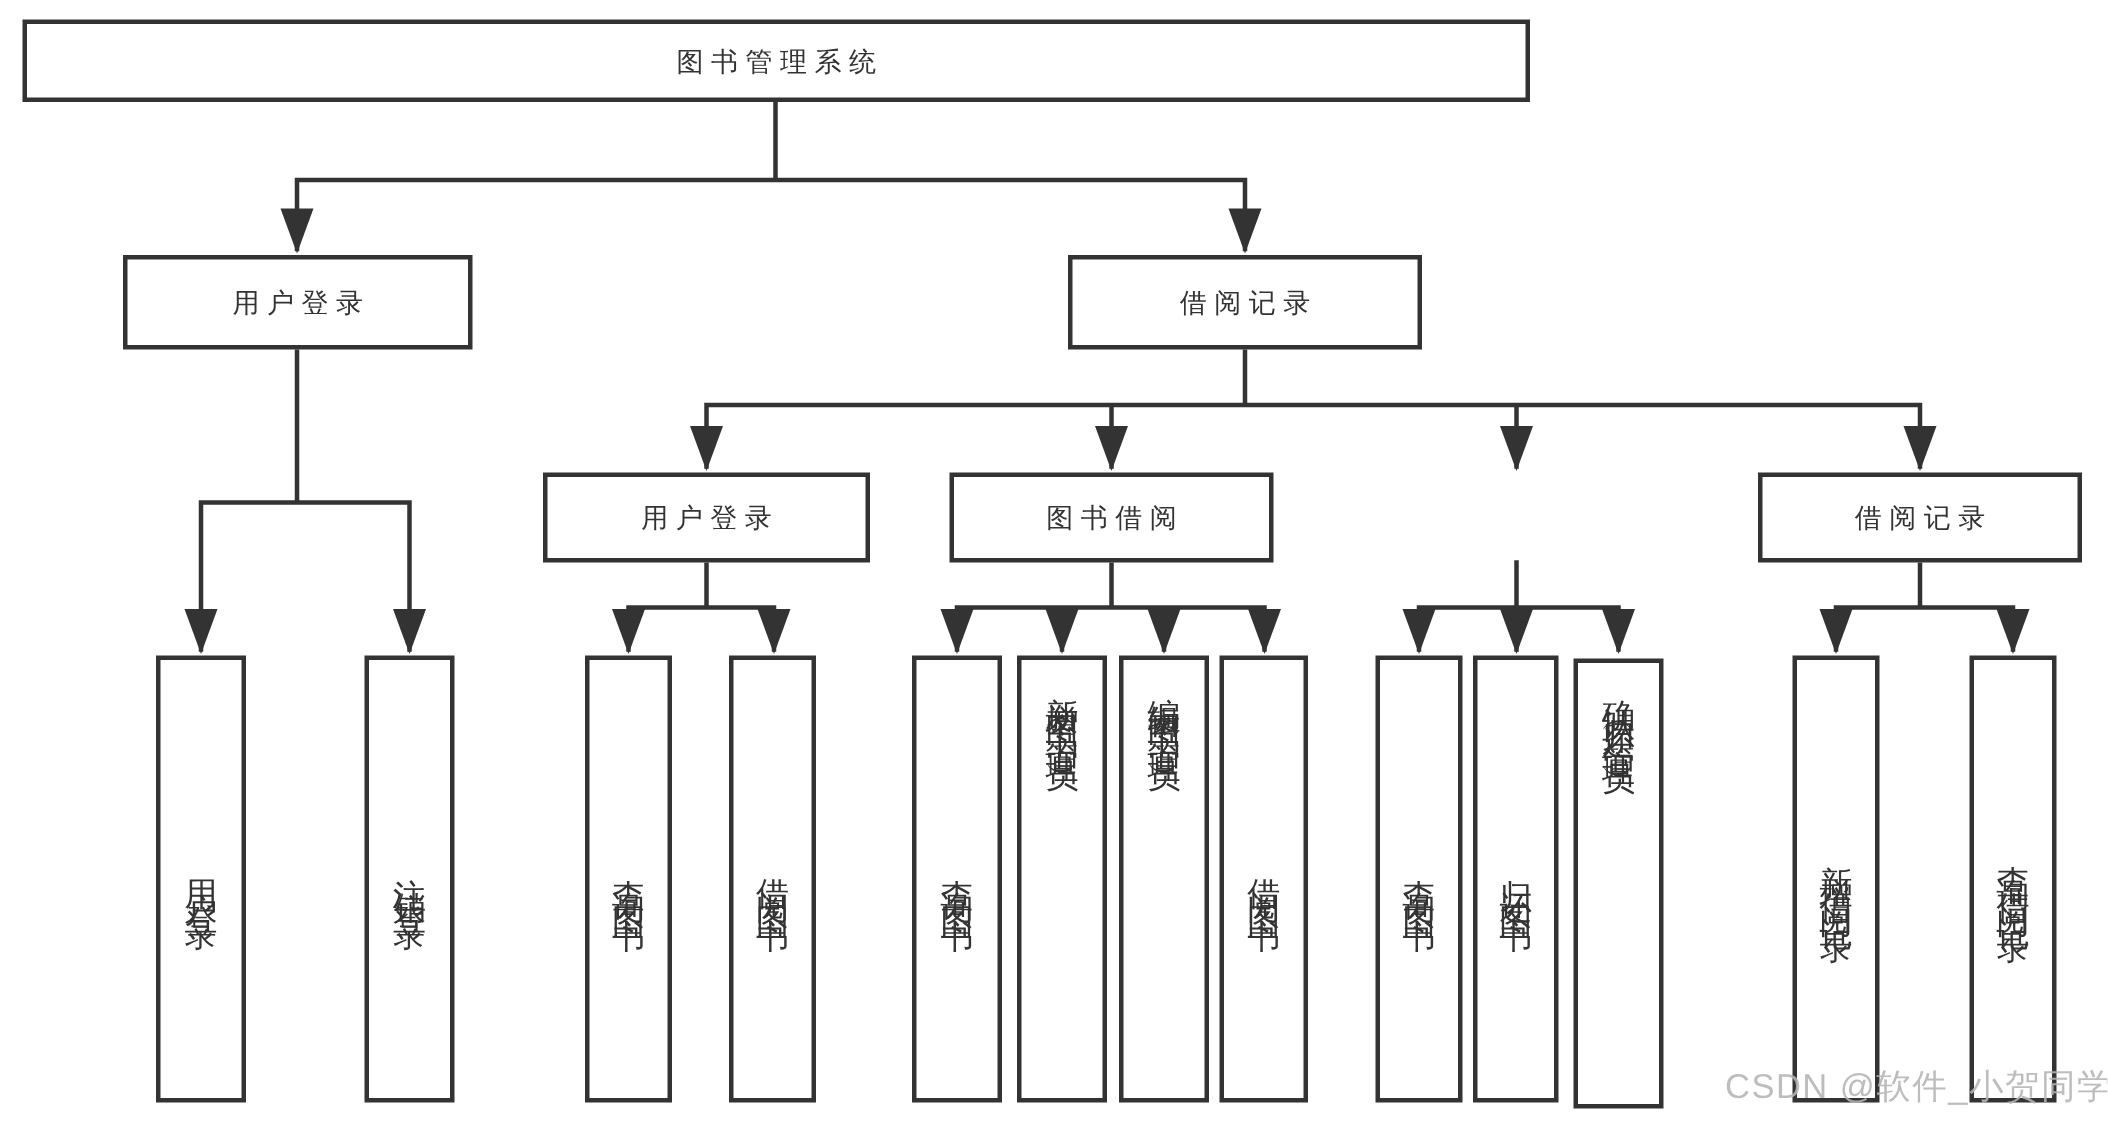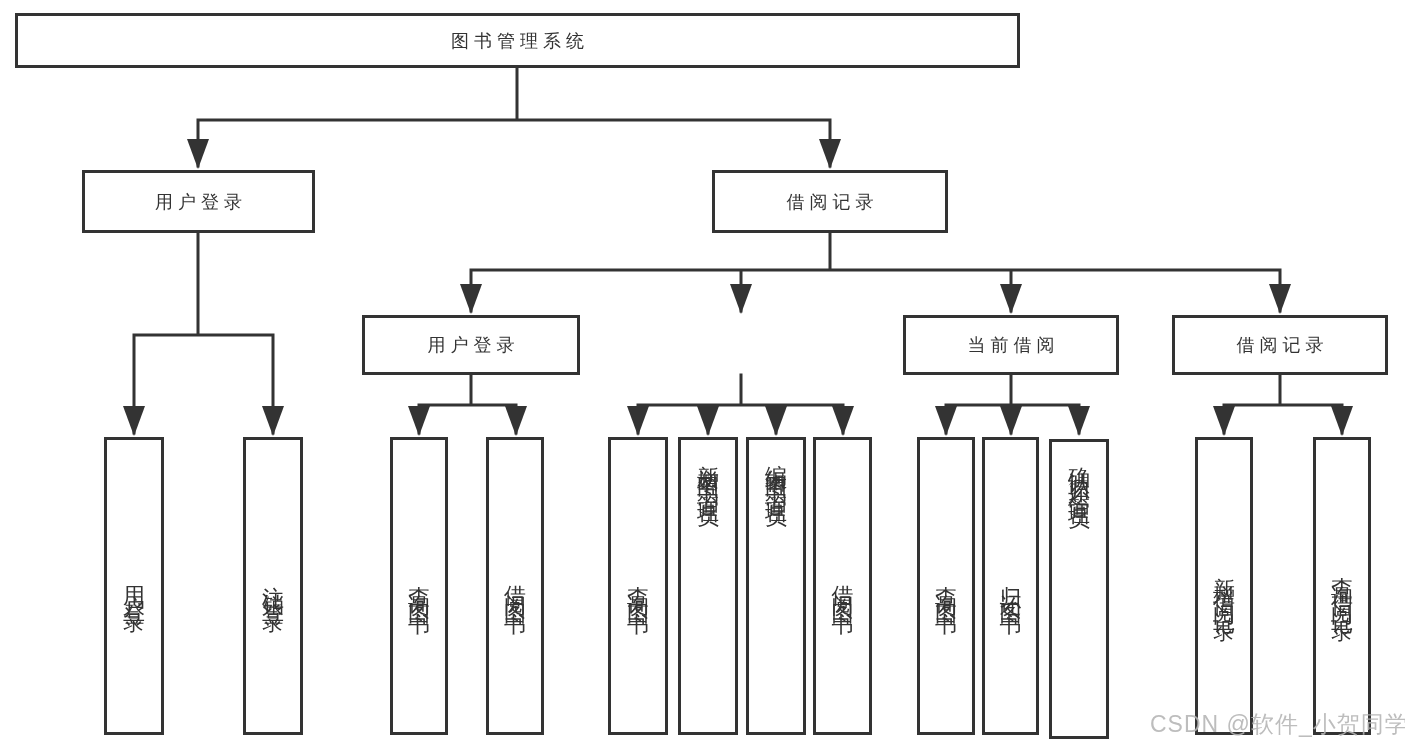--- a/index.html
+++ b/index.html
@@ -105,21 +105,21 @@
       <polygon points="1331,406 1353,406 1342,436"></polygon>
     </g>
   </svg>
 
   <div class="node hlabel" style="left:15px; top:13px; width:1005px; height:55px;">图书管理系统</div>
 
   <div class="node hlabel" style="left:82px; top:170px; width:233px; height:63px;">用户登录</div>
   <div class="node hlabel" style="left:712px; top:170px; width:236px; height:63px;">借阅记录</div>
 
   <div class="node hlabel" style="left:362px; top:315px; width:218px; height:60px;">用户登录</div>
-  <div class="node hlabel" style="left:903px; top:315px; width:216px; height:60px;">当前借阅</div>
+  <div class="node hlabel" style="left:633px; top:315px; width:216px; height:60px;">图书借阅</div>
   <div class="node hlabel" style="left:1172px; top:315px; width:216px; height:60px;">借阅记录</div>
 
   <div class="node vnode" style="left:104px; top:437px; width:60px; height:298px;">
     <span>用户登录</span>
   </div>
   <div class="node vnode" style="left:243px; top:437px; width:60px; height:298px;">
     <span>注销登录</span>
   </div>
 
   <div class="node vnode" style="left:390px; top:437px; width:58px; height:298px;">

